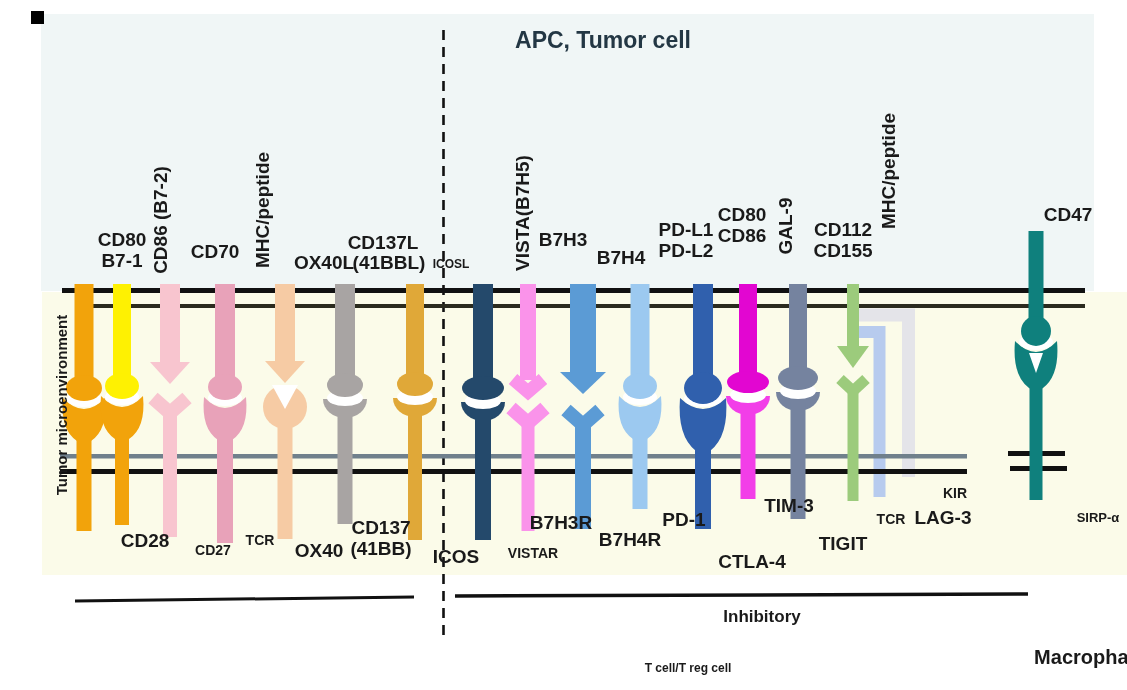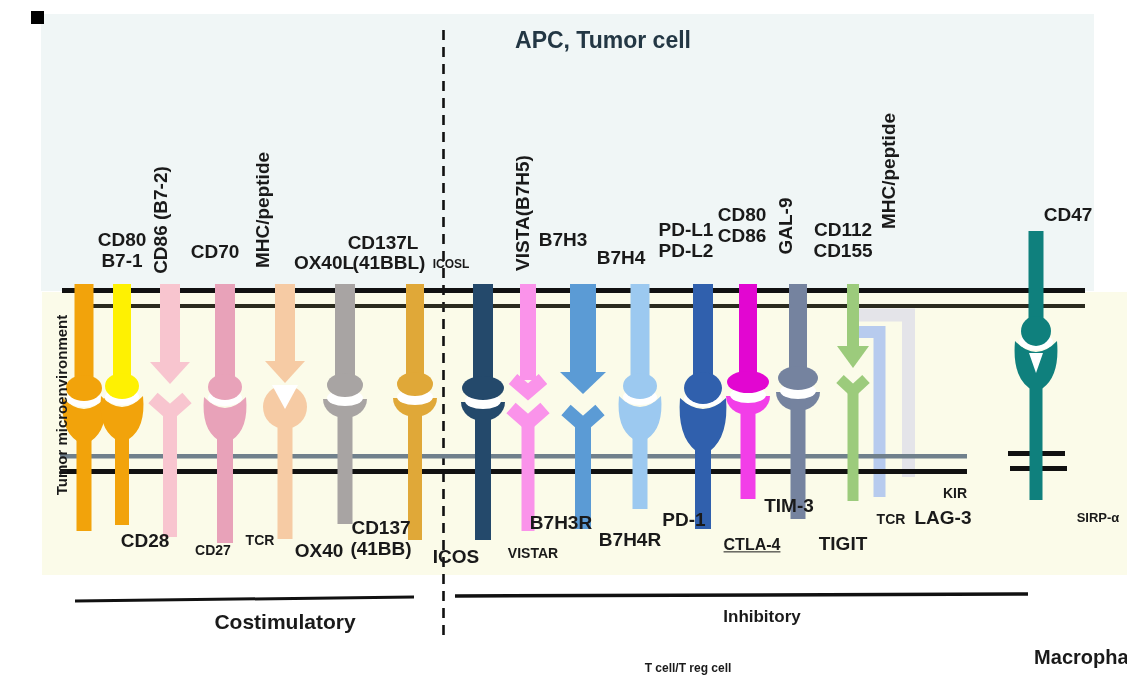--- a/index.html
+++ b/index.html
@@ -173,25 +173,24 @@
       <div class="lbl" style="left: 173px; top: 551px; font-size: 14px;">CD27</div>
       <div class="lbl" style="left: 220px; top: 541px; font-size: 14px;">TCR</div>
       <div class="lbl" style="left: 279px; top: 551px; font-size: 19px;">OX40</div>
       <div class="lbl" style="left: 341px; top: 539px; font-size: 19px;">CD137
 (41BB)</div>
       <div class="lbl" style="left: 416px; top: 557px; font-size: 19px;">ICOS</div>
       <div class="lbl" style="left: 493px; top: 554px; font-size: 14px;">VISTAR</div>
       <div class="lbl" style="left: 521px; top: 523px; font-size: 19px;">B7H3R</div>
       <div class="lbl" style="left: 590px; top: 540px; font-size: 19px;">B7H4R</div>
       <div class="lbl" style="left: 644px; top: 520px; font-size: 19px;">PD-1</div>
-      <div class="lbl" style="left: 712px; top: 545px; font-size: 16px; text-decoration: underline;">CTLA-4</div>
+      <div class="lbl" style="left: 712px; top: 562px; font-size: 19px;">CTLA-4</div>
       <div class="lbl" style="left: 749px; top: 506px; font-size: 19px;">TIM-3</div>
       <div class="lbl" style="left: 803px; top: 544px; font-size: 19px;">TIGIT</div>
       <div class="lbl" style="left: 851px; top: 520px; font-size: 14px;">TCR</div>
       <div class="lbl" style="left: 903px; top: 518px; font-size: 19px;">LAG-3</div>
       <div class="lbl" style="left: 915px; top: 494px; font-size: 14px;">KIR</div>
       <div class="lbl" style="left: 1058px; top: 518px; font-size: 13px;">SIRP-α</div>
-      <div class="lbl" style="left: 245px; top: 622px; font-size: 21px;">Costimulatory</div>
       <div class="lbl" style="left: 722px; top: 617px; font-size: 17px;">Inhibitory</div>
       <div class="lbl" style="left: 648px; top: 668px; font-size: 12px;">T cell/T reg cell</div>
       <div class="lbl" style="left: 1053px; top: 658px; font-size: 20px;">Macrophage</div>
     </div>
 </div>
 
 </body></html>

